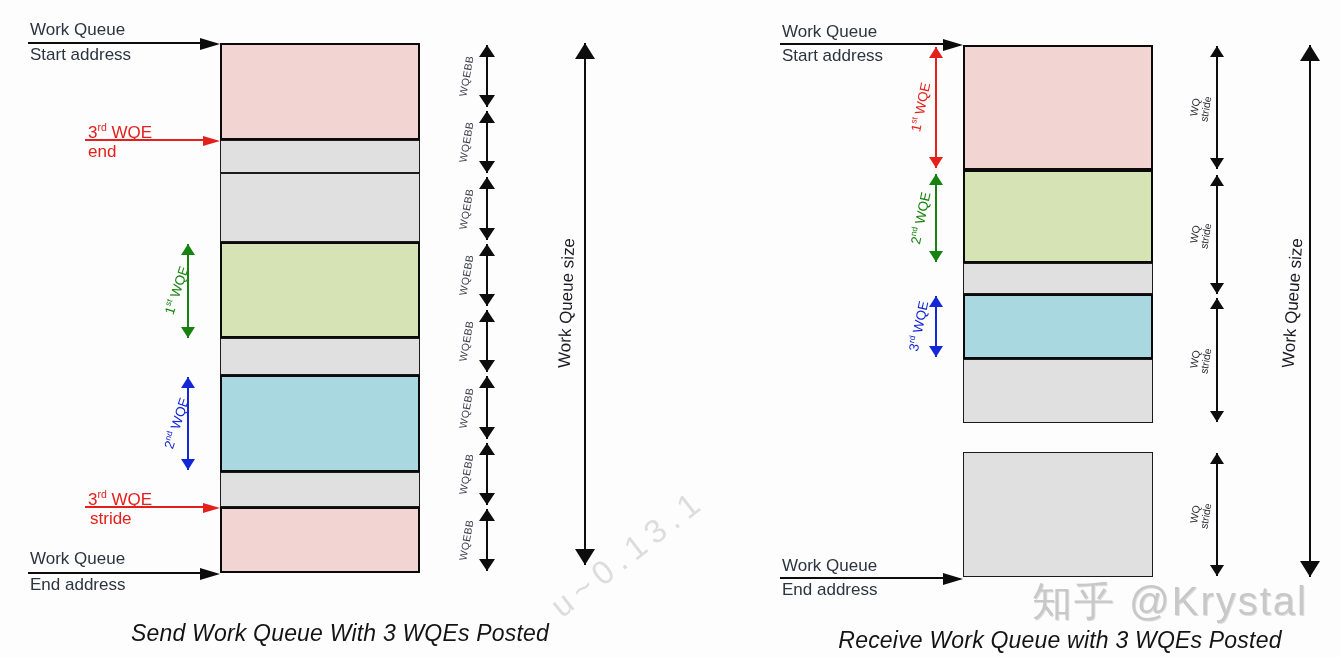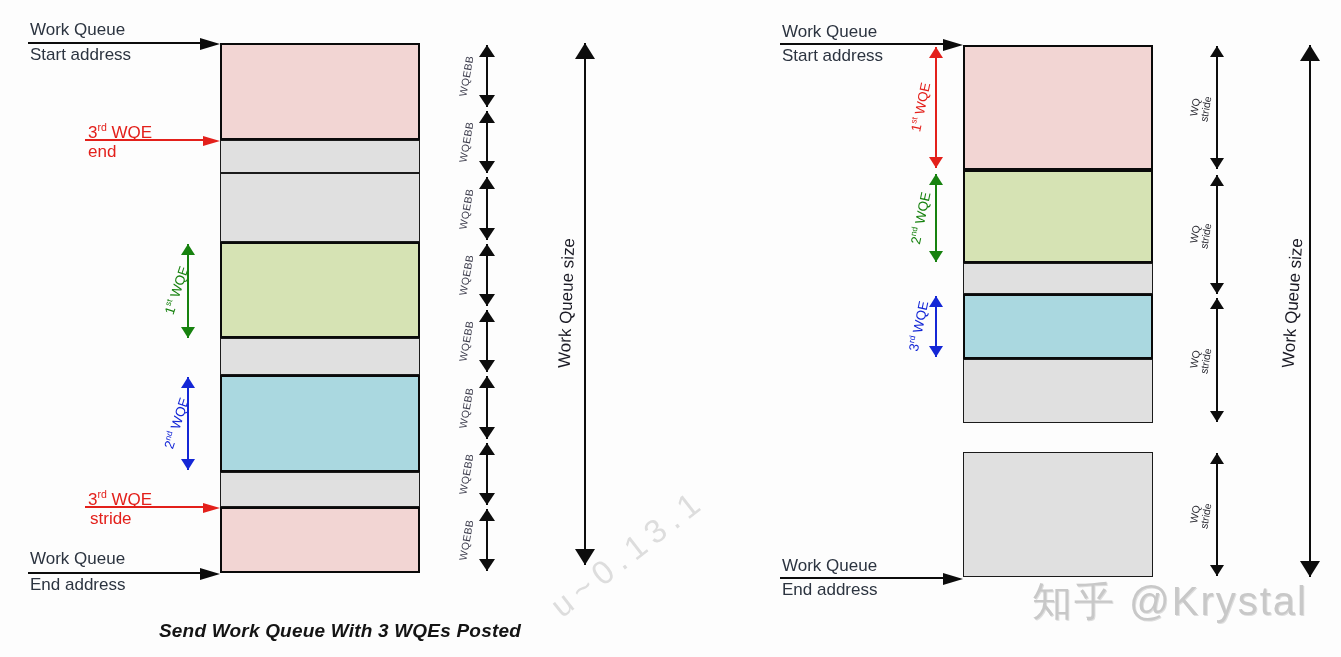--- a/index.html
+++ b/index.html
@@ -56,21 +56,21 @@
   .wqebb-t{font-size:10.5px;color:#3c3c4c;letter-spacing:.4px}
   .stride-t{font-size:10.5px;color:#26262e;line-height:10.5px;text-align:center;white-space:nowrap}
   .size-t{font-size:17px;color:#1a1a24}
   .wqe-t{font-size:13.5px}
   .c-red{color:var(--arrow_red)}
   .c-green{color:var(--arrow_green)}
   .c-blue{color:var(--arrow_blue)}
   sup{font-size:62%}
 
   
-  .caption{position:absolute;font-size:19px;font-weight:bold;font-style:italic;
+  .caption{position:absolute;font-size:23px;font-weight:normal;font-style:italic;
     color:#141414;text-align:center;letter-spacing:.2px}
   .zhihu{position:absolute;font-size:40px;color:#c8c8c8;letter-spacing:2px;
     white-space:nowrap;text-shadow:1px 1px 0 #dedede}
   .diagwm{position:absolute;font-size:33px;color:rgba(168,168,168,.38);letter-spacing:7px;
     white-space:nowrap;transform:translate(-50%,-50%) rotate(-38deg)}
 </style>
 </head>
 <body>
 
 <section class="layer" id="left-sec">
@@ -180,16 +180,17 @@
       <div class="dbl md" style="left: 1210px; top: 453px; height: 123px; color: rgb(13, 13, 13);"></div>
       <div class="rot stride-t" style="left: 1200px; top: 514.5px; --r: -80deg;">
         <div>WQ</div>
         <div>stride</div>
       </div>
     </div>
 
   <div class="rot size-t" style="left:1293px;top:303px;--r:-86deg">Work Queue size</div>
   <div class="dbl big" style="left:1300px;top:45px;height:532px;color:#0d0d0d"></div>
 
+  <div class="caption" style="left:820px;top:627px;width:480px">Receive Work Queue with 3 WQEs Posted</div>
 </section>
 
 <div class="diagwm" style="left:628px;top:553px">u~0.13.1</div>
 <div class="zhihu" style="left:1032px;top:574px">知乎 @Krystal</div>
 
 </body></html>

